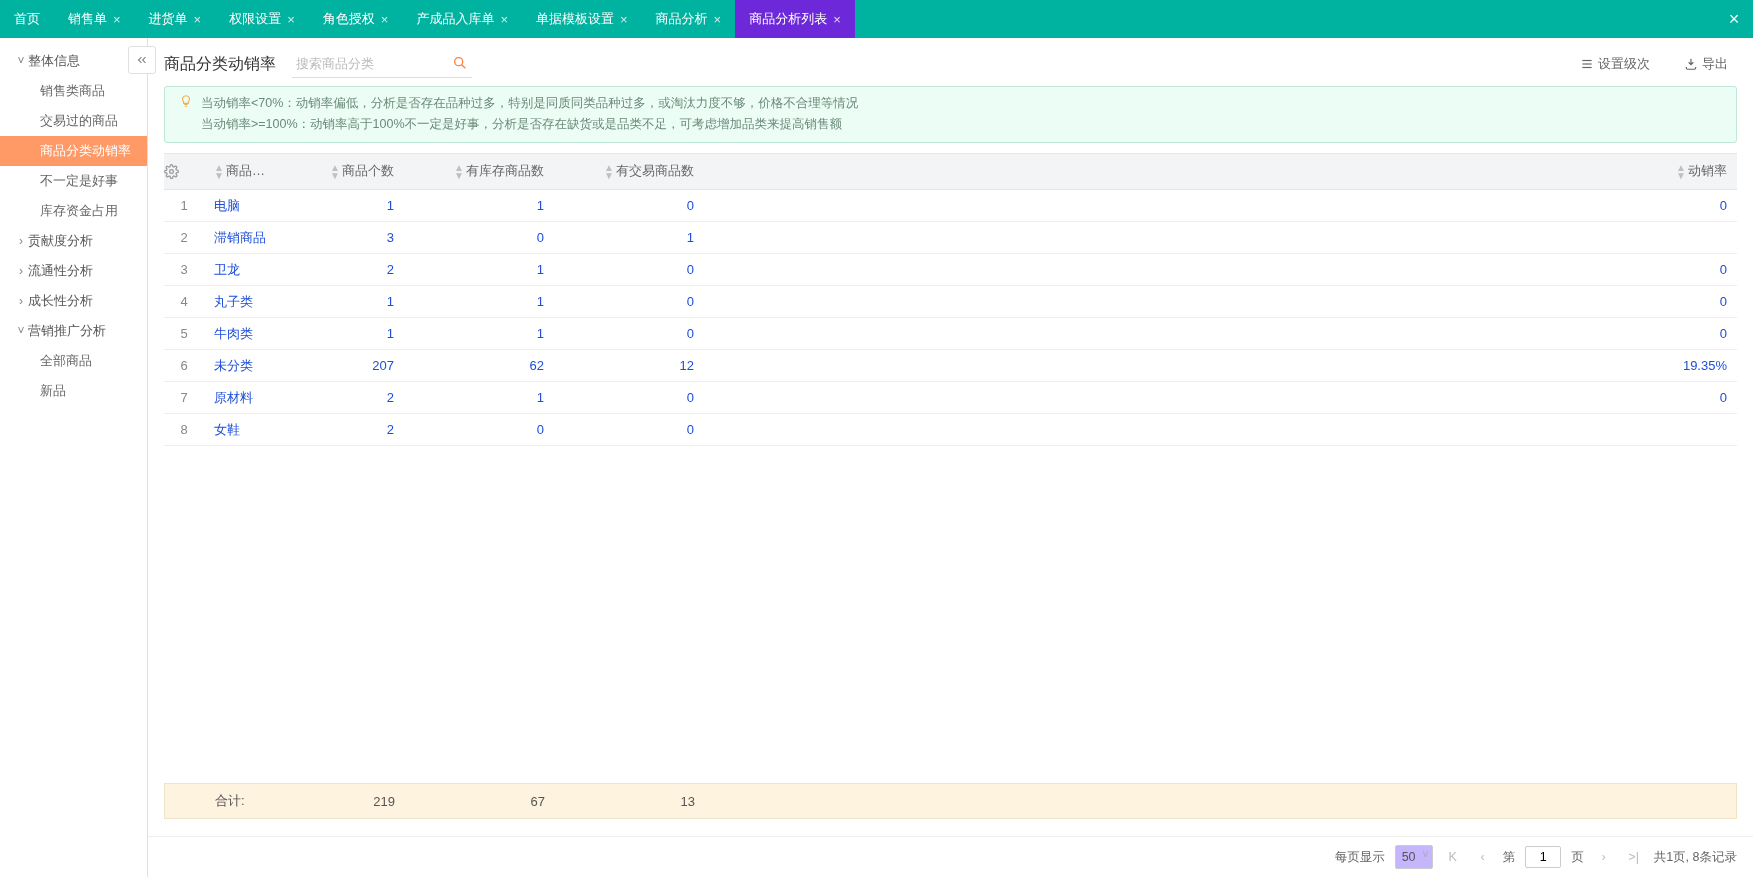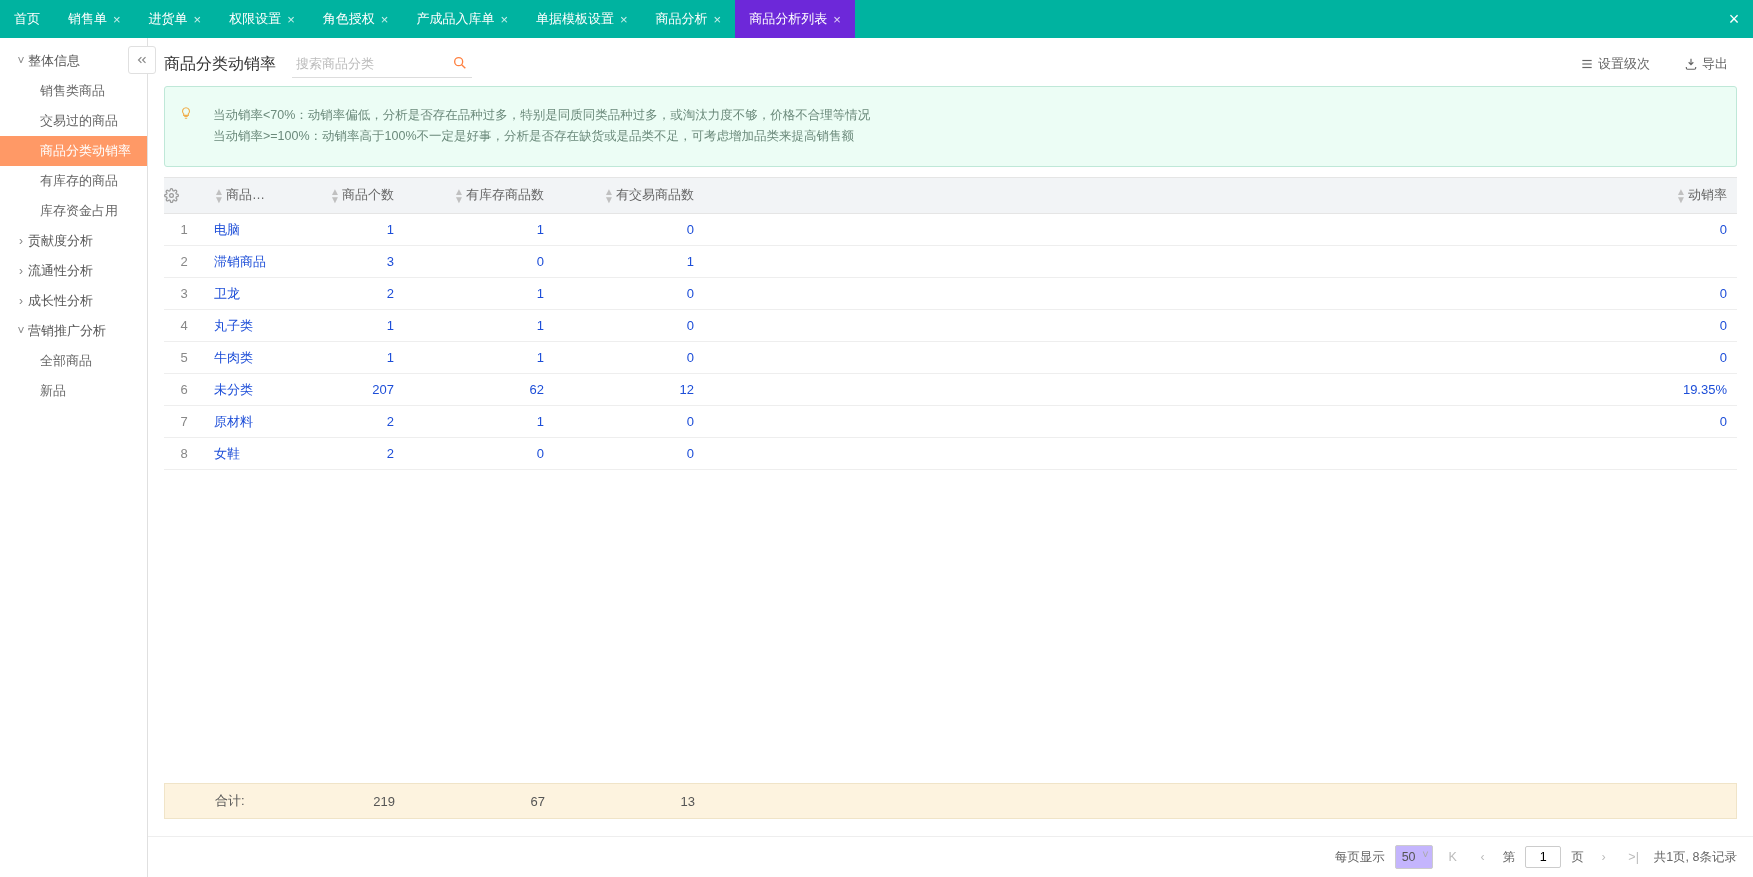--- a/index.html
+++ b/index.html
@@ -26,21 +26,21 @@
   .page-head { display: flex; align-items: center; padding: 12px 16px 8px 16px; gap: 16px; }
   .page-title { font-size: 16px; color: #333; font-weight: 400; }
   .search-wrap { position: relative; width: 180px; }
   .search-input { width: 100%; height: 28px; border: none; border-bottom: 1px solid #ddd; outline: none; font-size: 13px; padding: 0 26px 0 4px; color: #666; }
   .search-input::placeholder { color: #bbb; }
   .search-icon { position: absolute; right: 4px; top: 5px; color: #ff8040; cursor: pointer; }
   .head-spacer { flex: 1; }
   .head-btn { display: inline-flex; align-items: center; gap: 4px; padding: 4px 8px; color: #666; font-size: 13px; cursor: pointer; border: 1px solid transparent; border-radius: 3px; }
   .head-btn .ico { font-size: 14px; }
   
-  .tip-box { margin: 0 16px 10px 16px; background: #ecfdf5; border: 1px solid #bfe8d8; border-radius: 3px; padding: 18px 14px; color: #6b8a7b; font-size: 12.5px; line-height: 1.7; display: flex; gap: 20px; }
+  .tip-box { margin: 0 16px 10px 16px; background: #ecfdf5; border: 1px solid #bfe8d8; border-radius: 3px; padding: 6px 14px; color: #6b8a7b; font-size: 12.5px; line-height: 1.7; display: flex; gap: 8px; }
   .tip-icon { color: #f0b050; flex-shrink: 0; margin-top: 1px; }
   
   .table-wrap { margin: 0 16px; border-top: 1px solid #e5e5e5; flex: 1; overflow: auto; }
   table { width: 100%; border-collapse: collapse; table-layout: fixed; }
   thead th { background: #f2f4f6; font-weight: 400; color: #666; font-size: 13px; height: 36px; border-bottom: 1px solid #e5e5e5; padding: 0 10px; text-align: right; position: relative; }
   thead th:first-child { width: 40px; text-align: center; padding: 0; }
   thead th .gear { color: #999; cursor: pointer; }
   thead th .sort { color: #c0c0c0; font-size: 10px; margin-right: 2px; display: inline-block; line-height: 8px; vertical-align: middle; }
   thead th.col-cat { text-align: left; width: 90px; }
   thead th.col-num { width: 110px; }
@@ -113,21 +113,21 @@
 
 <div class="main">
   <div class="sidebar" id="sidebar">
       <div class="tree-head">
         <span class="caret">˅</span>
         <span>整体信息</span>
       </div>
       <div class="tree-item">销售类商品</div>
       <div class="tree-item">交易过的商品</div>
       <div class="tree-item active">商品分类动销率</div>
-      <div class="tree-item">有库存的商品</div>
+      <div class="tree-item">不一定是好事</div>
       <div class="tree-item">库存资金占用</div>
       <div class="tree-head">
         <span class="caret">›</span>
         <span>贡献度分析</span>
       </div>
       <div class="tree-head">
         <span class="caret">›</span>
         <span>流通性分析</span>
       </div>
       <div class="tree-head">

